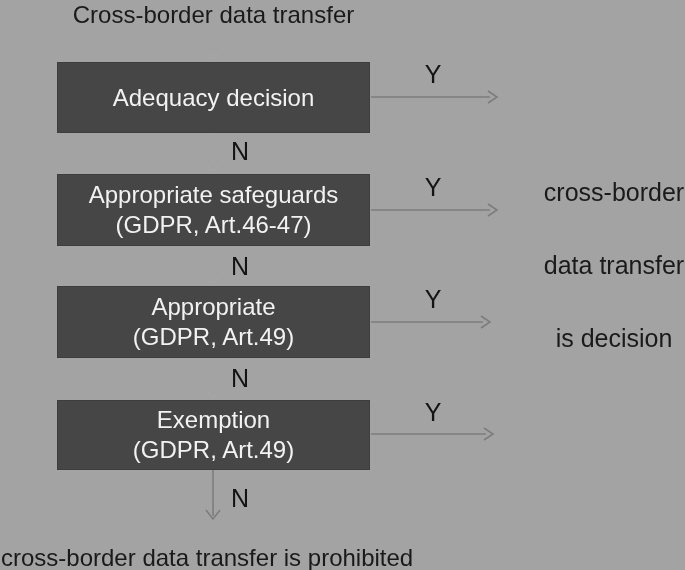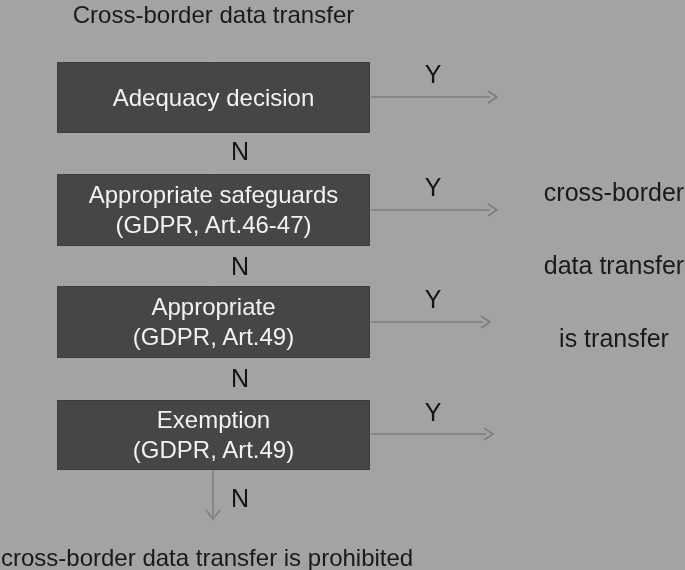--- a/index.html
+++ b/index.html
@@ -168,17 +168,17 @@
   <div class="lbl ylbl y3">Y</div>
   <div class="lbl ylbl y4">Y</div>
 
   <div class="lbl nlbl n1">N</div>
   <div class="lbl nlbl n2">N</div>
   <div class="lbl nlbl n3">N</div>
   <div class="lbl nlbl n4">N</div>
 
   <div class="outcome-line ol1">cross-border</div>
   <div class="outcome-line ol2">data transfer</div>
-  <div class="outcome-line ol3">is transfer</div>
+  <div class="outcome-line ol3">is decision</div>
 
   <div class="prohibited">cross-border data transfer is prohibited</div>
 
 </div>
 
 </body></html>

